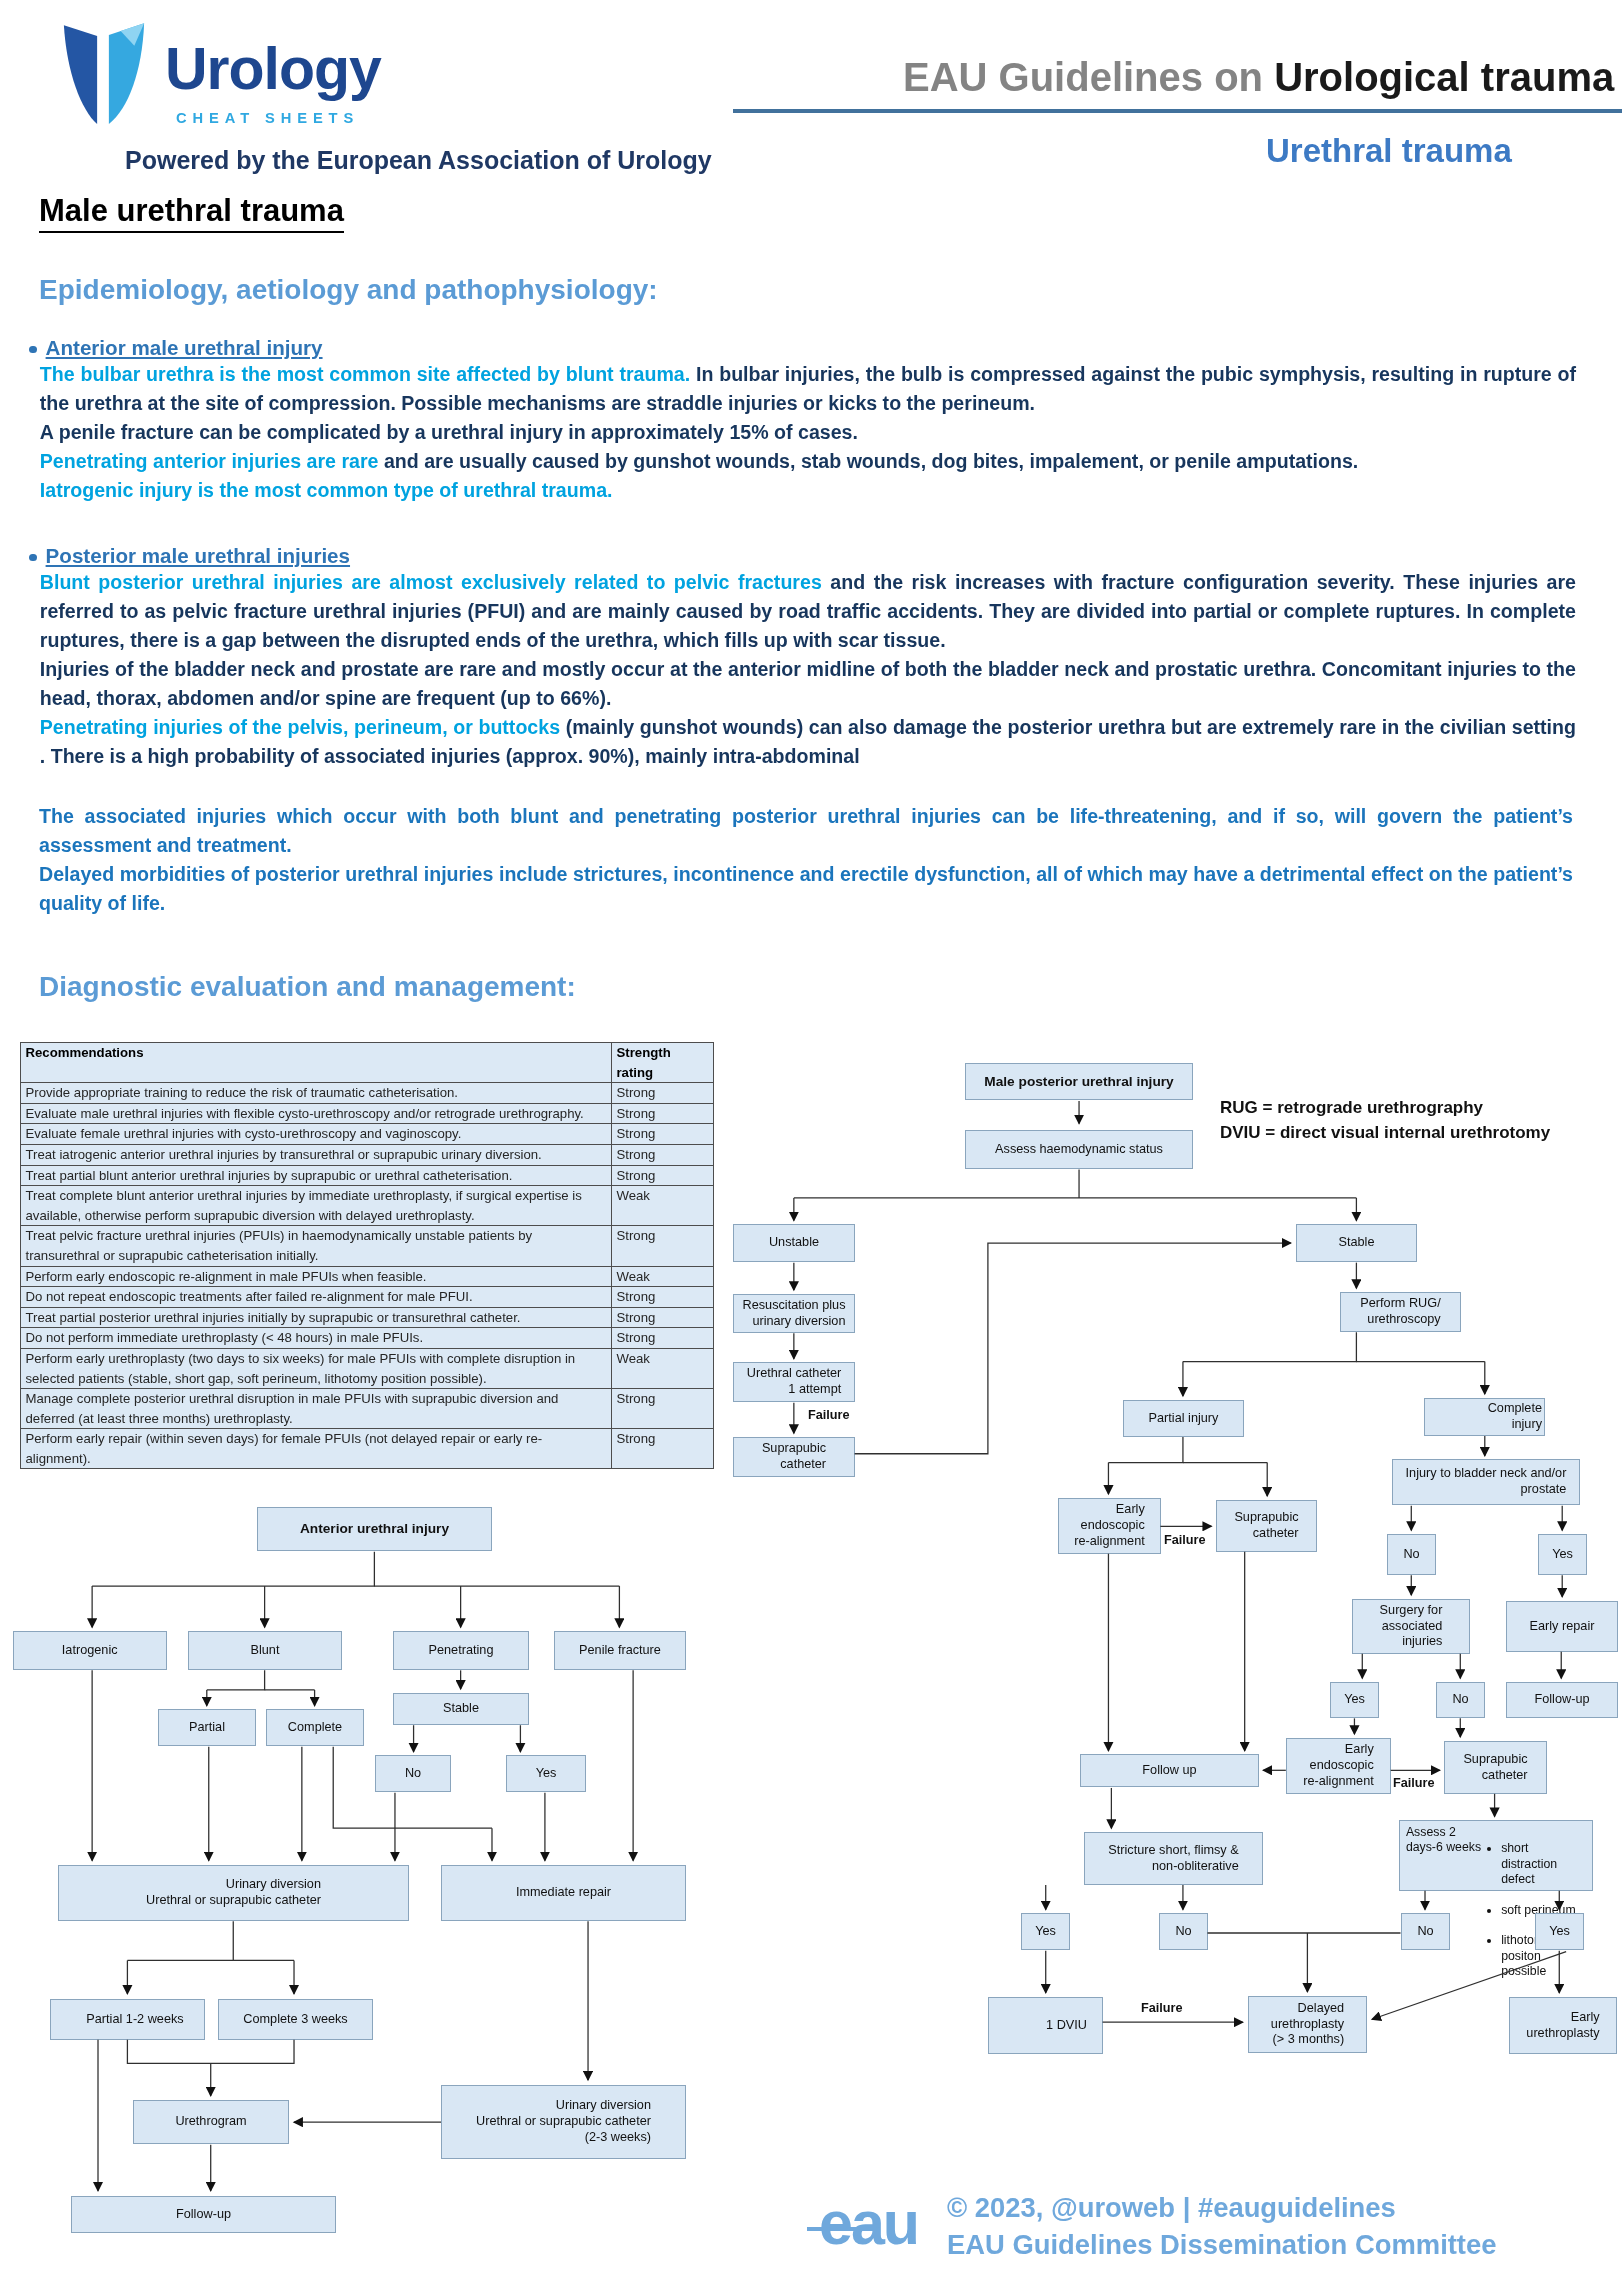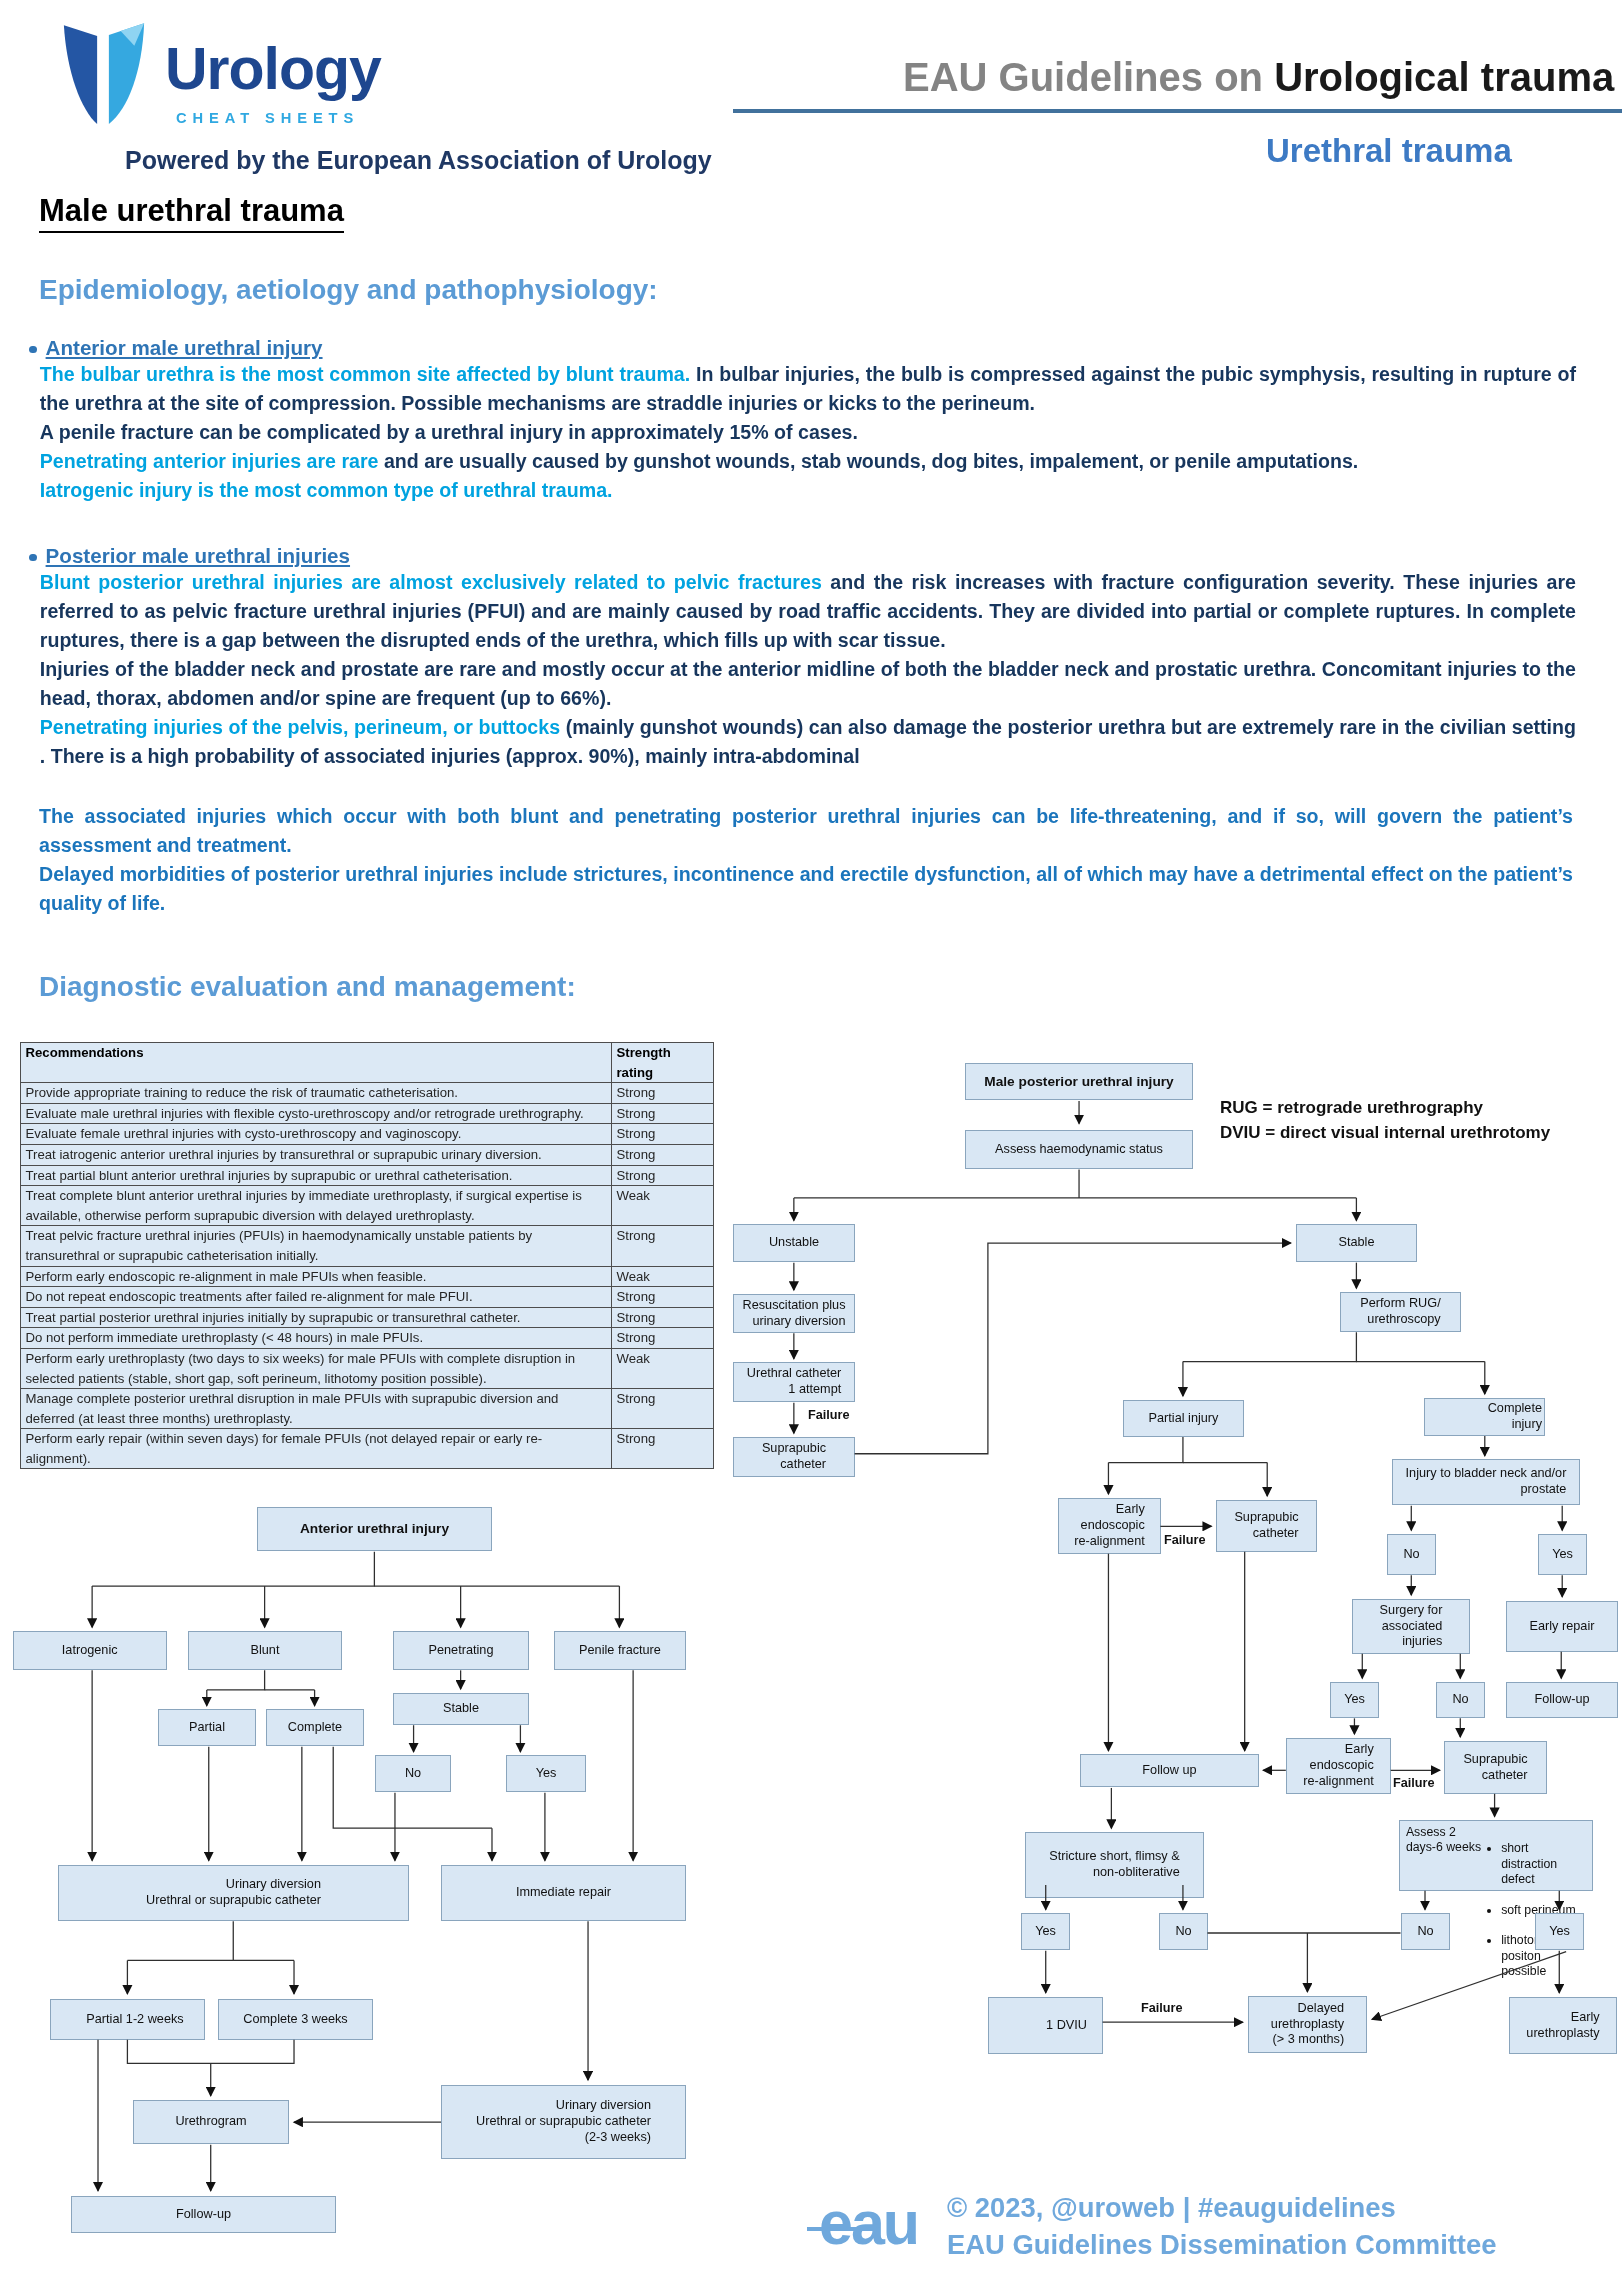--- a/index.html
+++ b/index.html
@@ -213,21 +213,21 @@
   <div class="fb" style="left:1506px;top:1601px;width:112px;height:51px;">Early repair</div>
   <div class="fb" style="left:1330px;top:1682px;width:49px;height:36px;">Yes</div>
   <div class="fb" style="left:1436px;top:1682px;width:49px;height:36px;">No</div>
   <div class="fb" style="left:1506px;top:1682px;width:112px;height:36px;">Follow-up</div>
   <div class="fb" style="left:1286px;top:1738px;width:105px;height:56px;">Early
 endoscopic
 re-alignment</div>
   <div class="fb" style="left:1444px;top:1741px;width:103px;height:53px;">Suprapubic
 catheter</div>
   <div class="fb" style="left:1080px;top:1754px;width:179px;height:33px;">Follow up</div>
-  <div class="fb" style="left:1025px;top:1832px;width:179px;height:66px;">Stricture short, flimsy &amp;
+  <div class="fb" style="left:1084px;top:1832px;width:179px;height:53px;">Stricture short, flimsy &amp;
 non-obliterative</div>
   <div class="fb assess2" style="left:1399px;top:1820px;width:194px;height:71px;">
     <span>Assess 2 days-6 weeks</span>
     <ul>
       <li>short distraction defect</li>
       <li>soft perineum</li>
       <li>lithotomy positon possible</li>
     </ul>
   </div>
   <div class="fb" style="left:1021px;top:1913px;width:49px;height:37px;">Yes</div>

